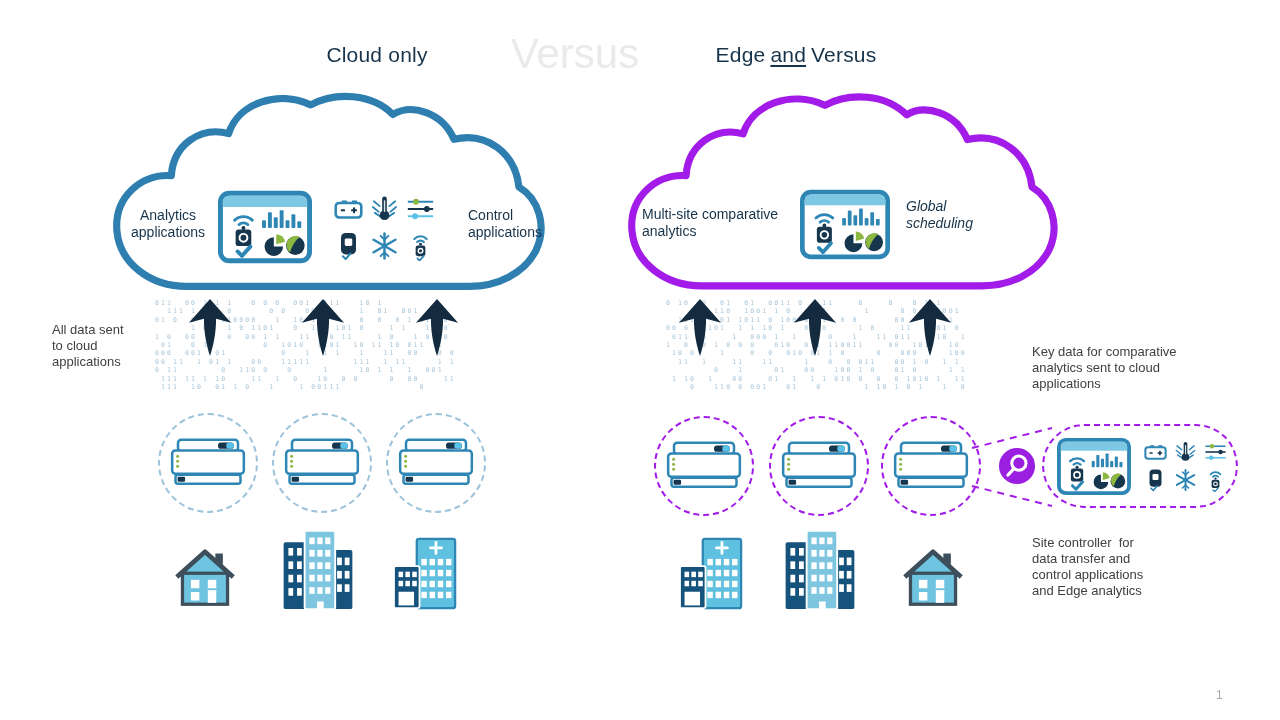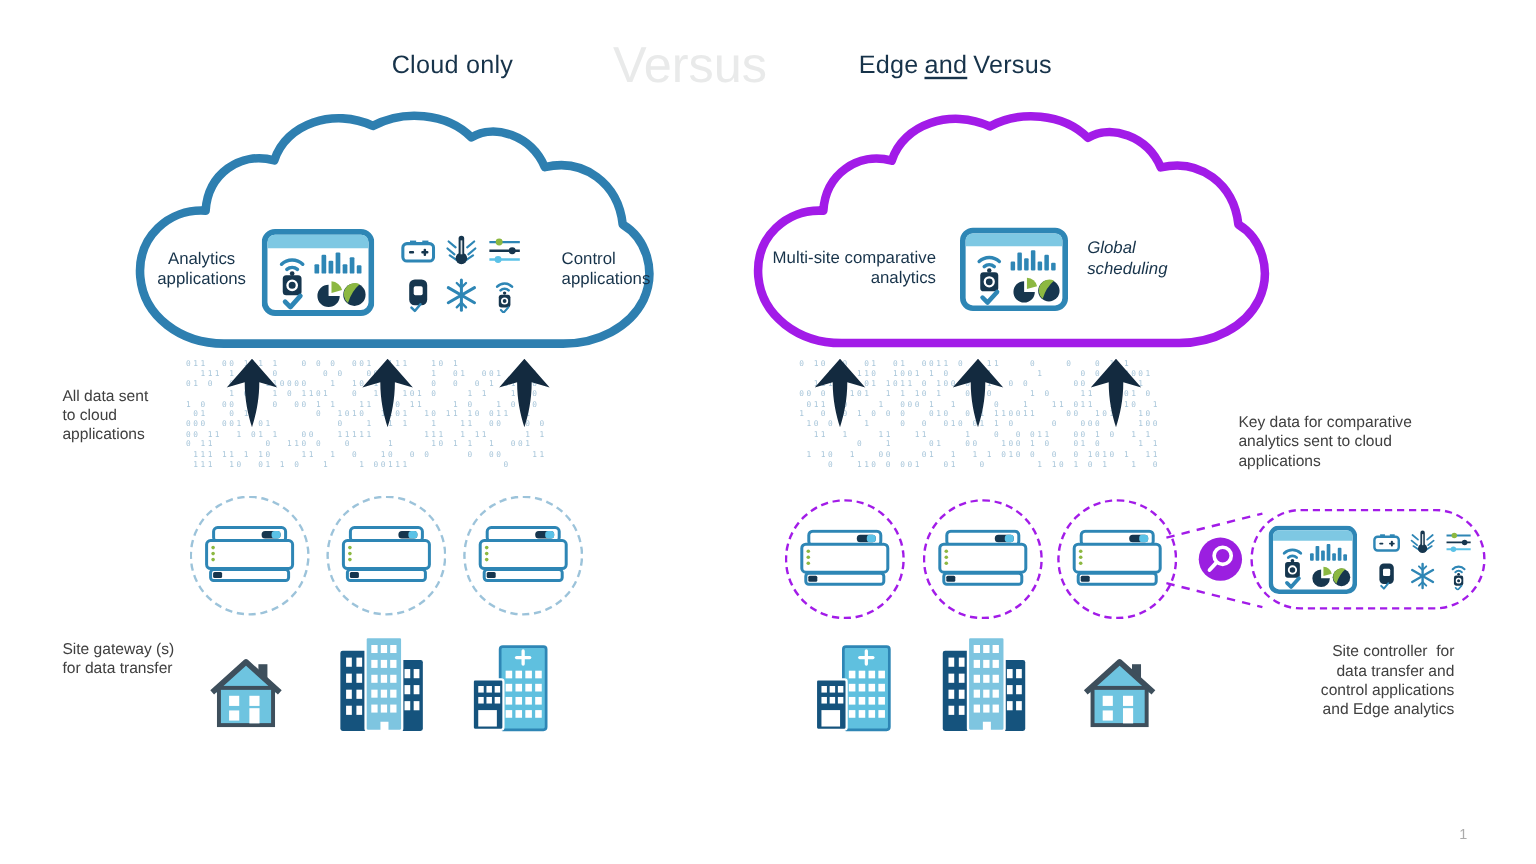--- a/index.html
+++ b/index.html
@@ -248,21 +248,21 @@
     <svg>
         <use href="#sym-sensor"></use>
       </svg>
   </div>
   <div class="abs cloud-label" style="left:444px;top:207px;width:105px;margin-left:24px;">Control
 applications</div>
 
   <svg class="abs" style="left:612px;top:82px;width:458px;height:212px;color:#A21BE8;">
       <use href="#sym-cloud"></use>
     </svg>
-  <div class="abs cloud-label" style="left:628px;top:206px;width:152px;text-align:right;">Multi-site comparative
+  <div class="abs cloud-label" style="left:642px;top:206px;width:152px;text-align:left;">Multi-site comparative
 analytics</div>
   <svg class="abs" style="left:800px;top:189px;width:90px;height:71px;">
       <use href="#sym-dashboard"></use>
     </svg>
   <div class="abs cloud-label" style="left:906px;top:198px;width:95px;font-style:italic;">Global
 scheduling</div>
 
   <div class="abs rain" style="left:155px;top:299px;width:336px;height:94px;">011  00 111 1   0 0 0  001  111   10 1            
   111 1   1 0      0 0   00       1  01  001    1 
 01 0  0  0 110000   1  10 101     0  0  0 1 11000 
@@ -372,41 +372,39 @@
         </svg>
       <svg>
           <use href="#sym-snowflake"></use>
         </svg>
       <svg>
           <use href="#sym-sensor"></use>
         </svg>
     </div>
   </div>
 
-  <div class="abs caption" style="left:52px;top:533px;width:155px;">Site gateway (s)
-for data transfer</div>
   <svg class="abs" style="left:172px;top:546px;width:66px;height:62px;">
       <use href="#sym-house"></use>
     </svg>
   <svg class="abs" style="left:281px;top:527px;width:74px;height:84px;">
       <use href="#sym-office"></use>
     </svg>
   <svg class="abs" style="left:390px;top:537px;width:70px;height:73px;">
       <use href="#sym-hospital"></use>
     </svg>
 
   <svg class="abs" style="left:676px;top:537px;width:70px;height:73px;">
       <use href="#sym-hospital"></use>
     </svg>
   <svg class="abs" style="left:783px;top:527px;width:74px;height:84px;">
       <use href="#sym-office"></use>
     </svg>
   <svg class="abs" style="left:900px;top:546px;width:66px;height:62px;">
       <use href="#sym-house"></use>
     </svg>
 
-  <div class="abs caption" style="left:1032px;top:535px;width:180px;text-align:right;">Site controller  for
+  <div class="abs caption" style="left:1032px;top:535px;width:180px;">Site controller  for
 data transfer and
 control applications
 and Edge analytics</div>
 
   <div class="abs pagenum" style="left:1216px;top:688px;">1</div>
 </div>
 
 </body></html>

